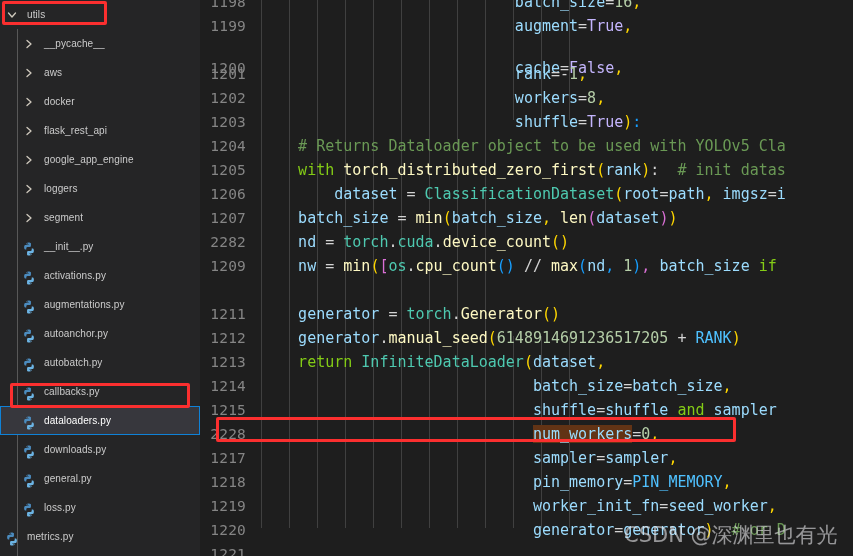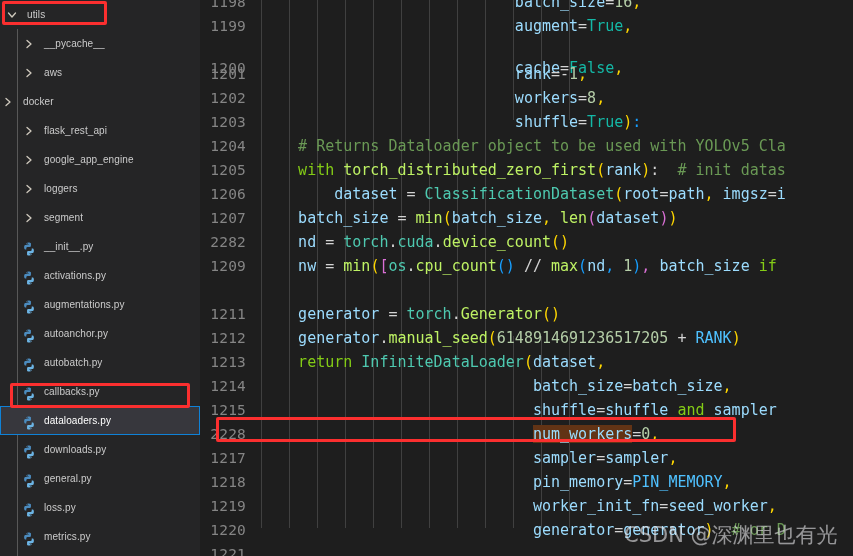--- a/index.html
+++ b/index.html
@@ -57,22 +57,22 @@
   }
   .code{
     position:absolute;left:62px;top:0;white-space:pre;
     font-size:15px;letter-spacing:0px;
   }
   .guides{position:absolute;left:0;top:0;width:653px;height:556px;pointer-events:none;}
   .guide{position:absolute;top:0;width:1px;background:#404040;}
 
   
   .k      {color:#84cc16;}   
-  .kb     {color:#14b8a6;}   
-  .fn     {color:#bef264;}   
+  .kb     {color:#c4b5fd;}   
+  .fn     {color:#fef9c3;}   
   .cls    {color:#4ec9b0;}   
   .var    {color:#9cdcfe;}   
   .num    {color:#b5cea8;}   
   .cm     {color:#6a9955;}   
   .op     {color:#d4d4d4;}   
   .p1     {color:#ffd700;}   
   .p2     {color:#da70d6;}   
   .p3     {color:#179fff;}   
   .cst    {color:#4fc1ff;}   
   .hl     {background:#623315;}  
@@ -116,21 +116,21 @@
       <span class="tree-label">__pycache__</span>
     </div>
     <div class="tree-row" style="padding-left:21px;">
       <span class="twisty">
           <svg width="12" height="12" viewBox="0 0 12 12">
             <path d="M4 2.5 L8 6 L4 9.5" fill="none" stroke="#cfc9bd" stroke-width="1.3" stroke-linecap="round" stroke-linejoin="round"></path>
           </svg>
         </span>
       <span class="tree-label">aws</span>
     </div>
-    <div class="tree-row" style="">
+    <div class="tree-row" style="padding-left:21px;">
       <span class="twisty">
           <svg width="12" height="12" viewBox="0 0 12 12">
             <path d="M4 2.5 L8 6 L4 9.5" fill="none" stroke="#cfc9bd" stroke-width="1.3" stroke-linecap="round" stroke-linejoin="round"></path>
           </svg>
         </span>
       <span class="tree-label">docker</span>
     </div>
     <div class="tree-row" style="padding-left:21px;">
       <span class="twisty">
           <svg width="12" height="12" viewBox="0 0 12 12">
@@ -229,21 +229,21 @@
           </svg></span>
       <span class="tree-label">general.py</span>
     </div>
     <div class="tree-row" style="padding-left:21px;">
       <span class="pyicon"><svg width="16" height="16" viewBox="0 0 16 16">
             <path d="M7.6 1.4c-2.2 0-2.1 1-2.1 1v1.1h2.2v.5H4.6s-1.5-.2-1.5 2.2 1.3 2.3 1.3 2.3h.9V7.3s-.05-1.3 1.25-1.3h2.2s1.2.04 1.2-1.15V2.6s.2-1.2-2.35-1.2zM6.4 2.1c.25 0 .45.2.45.45s-.2.45-.45.45-.45-.2-.45-.45.2-.45.45-.45z" fill="#4b8bbe"></path>
             <path d="M8.4 14.6c2.2 0 2.1-1 2.1-1v-1.1H8.3v-.5h3.1s1.5.2 1.5-2.2-1.3-2.3-1.3-2.3h-.9v1.2s.05 1.3-1.25 1.3H7.25s-1.2-.04-1.2 1.15v2.25s-.2 1.2 2.35 1.2zm1.2-.7a.45.45 0 1 1 0-.9.45.45 0 0 1 0 .9z" fill="#6cb4e4"></path>
           </svg></span>
       <span class="tree-label">loss.py</span>
     </div>
-    <div class="tree-row" style="padding-left:21px;align-items:center;">
+    <div class="tree-row" style="padding-left:4px;align-items:center;">
       <span class="pyicon"><svg width="16" height="16" viewBox="0 0 16 16">
             <path d="M7.6 1.4c-2.2 0-2.1 1-2.1 1v1.1h2.2v.5H4.6s-1.5-.2-1.5 2.2 1.3 2.3 1.3 2.3h.9V7.3s-.05-1.3 1.25-1.3h2.2s1.2.04 1.2-1.15V2.6s.2-1.2-2.35-1.2zM6.4 2.1c.25 0 .45.2.45.45s-.2.45-.45.45-.45-.2-.45-.45.2-.45.45-.45z" fill="#4b8bbe"></path>
             <path d="M8.4 14.6c2.2 0 2.1-1 2.1-1v-1.1H8.3v-.5h3.1s1.5.2 1.5-2.2-1.3-2.3-1.3-2.3h-.9v1.2s.05 1.3-1.25 1.3H7.25s-1.2-.04-1.2 1.15v2.25s-.2 1.2 2.35 1.2zm1.2-.7a.45.45 0 1 1 0-.9.45.45 0 0 1 0 .9z" fill="#6cb4e4"></path>
           </svg></span>
       <span class="tree-label">metrics.py</span>
     </div>
     <div class="tree-row" style="padding-left:21px;">
 
       <span class="tree-label">plots.py</span>
     </div>

